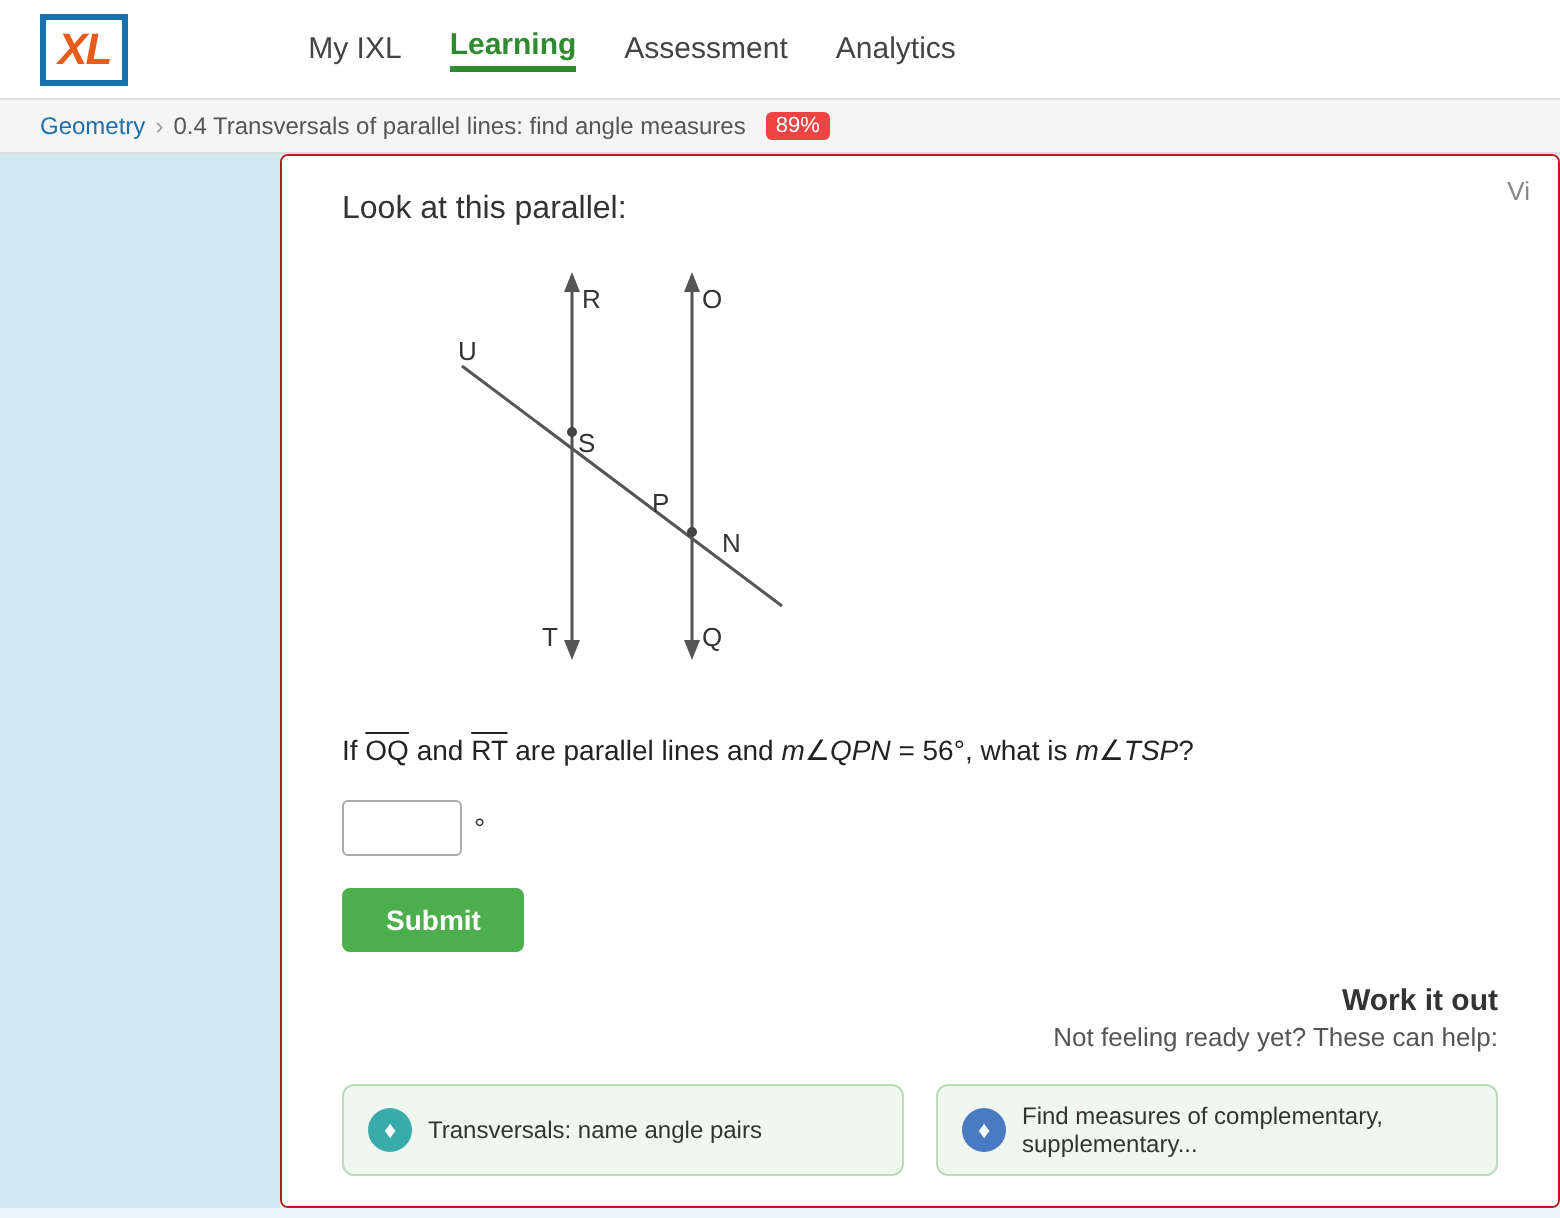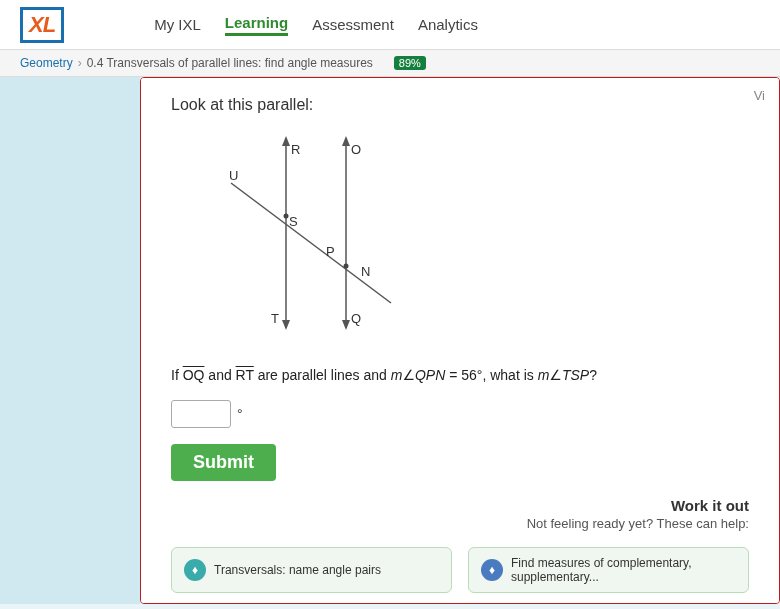--- a/index.html
+++ b/index.html
@@ -60,26 +60,26 @@
       color: #555;
       display: flex;
       align-items: center;
       gap: 5px;
       border-bottom: 1px solid #ddd;
     }
     .breadcrumb-bar a { color: #1a6faf; text-decoration: none; }
     .breadcrumb-sep { color: #999; }
     .breadcrumb-current { color: #555; }
     .breadcrumb-badge {
-      background: #15803d;
+      background: #ef4444;
       color: #fff;
       border-radius: 3px;
       padding: 1px 5px;
       font-size: 11px;
-      margin-left: 16px;
+      margin-left: 5px;
     }
 
     
     .main-area {
       display: flex;
       height: calc(609px - 50px - 32px);
     }
 
     
     .left-sidebar {
@@ -154,21 +154,21 @@
       font-size: 14px;
       color: #333;
     }
 
     .submit-btn {
       background: #4cae4c;
       color: #fff;
       border: none;
       border-radius: 4px;
       padding: 8px 22px;
-      font-size: 18px;
+      font-size: 14px;
       cursor: pointer;
       font-weight: bold;
       display: block;
       margin-bottom: 16px;
     }
 
     .work-it-out {
       text-align: right;
       margin-top: 10px;
     }

